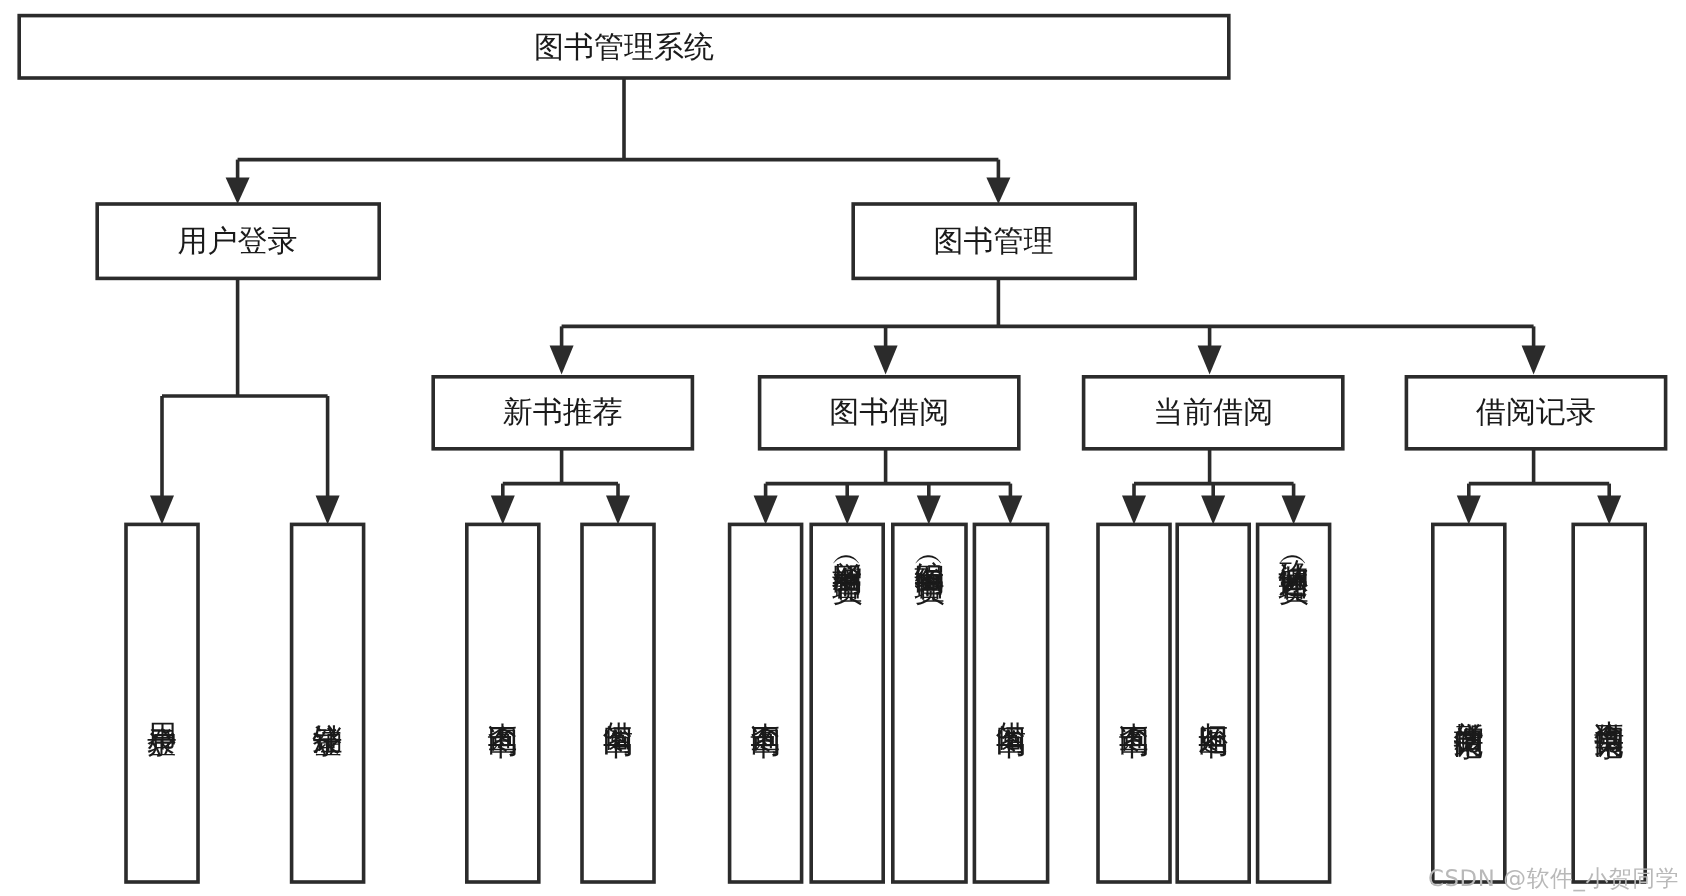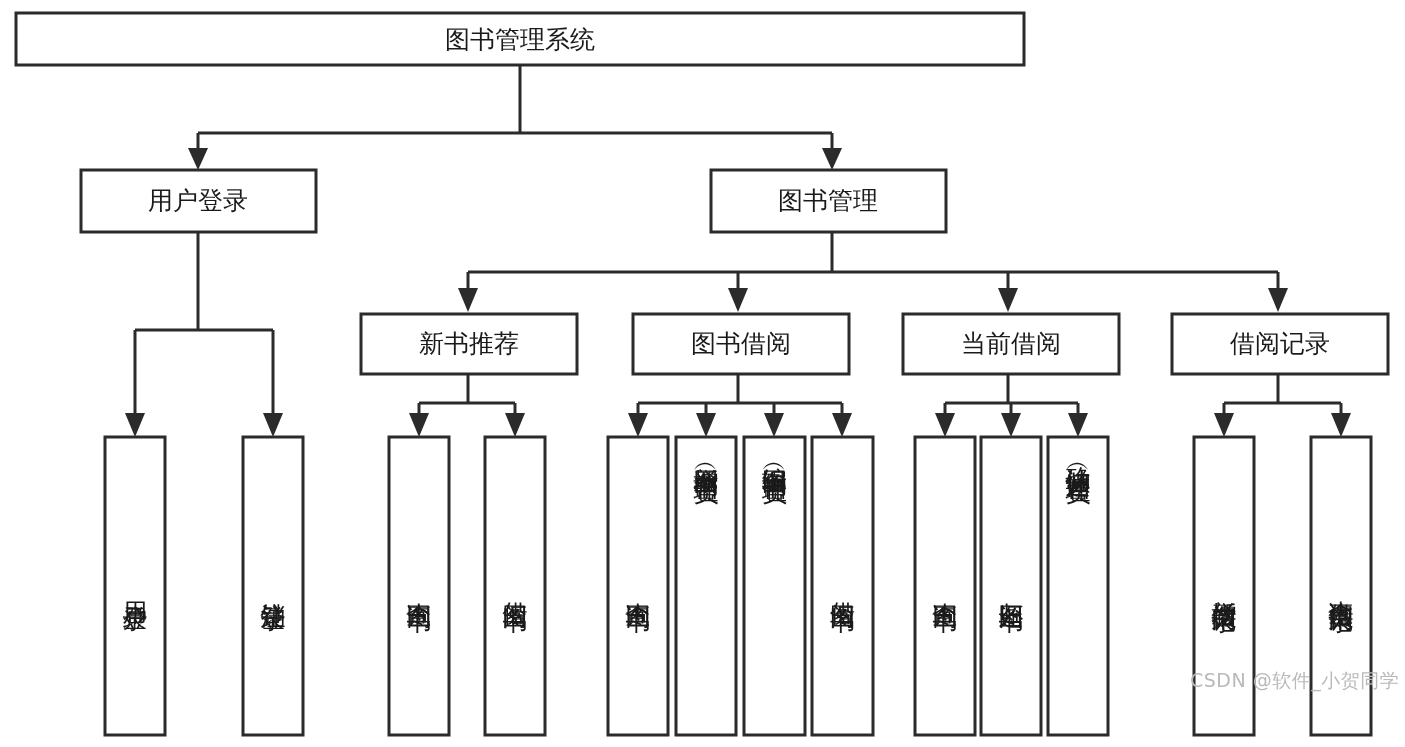--- a/index.html
+++ b/index.html
@@ -48,21 +48,21 @@
     text-anchor: middle;
     dominant-baseline: middle;
   }
   .watermark-text {
     position: absolute;
     font-family: "DejaVu Sans", "Liberation Sans", sans-serif;
     font-size: 19px;
     color: #b9b9b9;
     white-space: nowrap;
     left: 1190px;
-    top: 668px;
+    top: 719px;
     letter-spacing: 0.5px;
   }
   .vlabel-wrap {
     position: absolute;
     display: flex;
     align-items: center;
     justify-content: center;
     pointer-events: none;
   }
   .vlabel {

